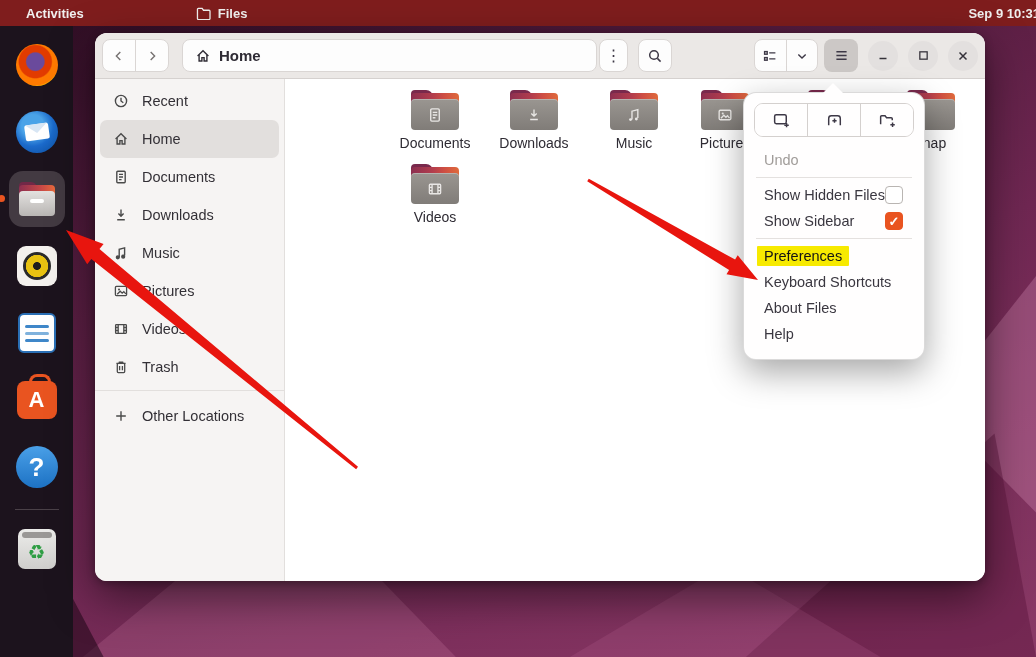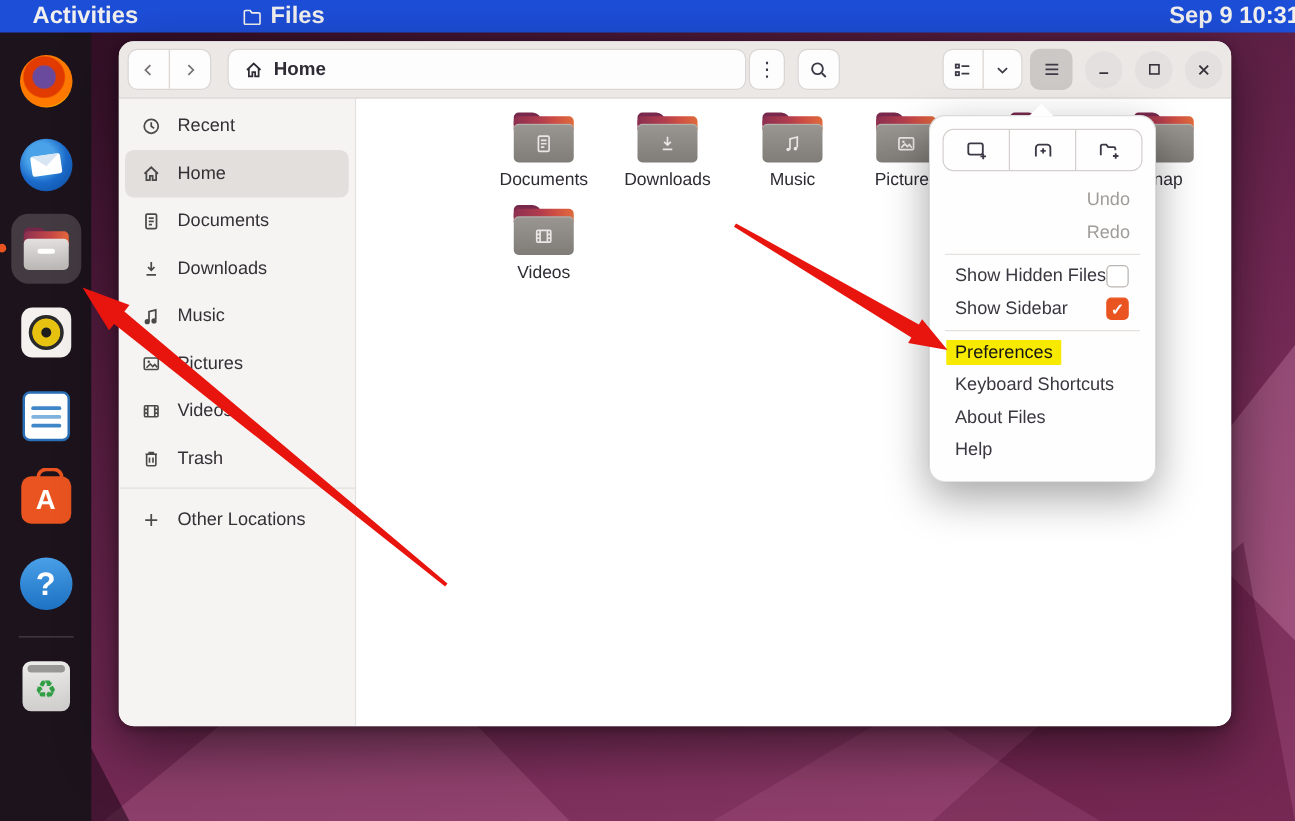--- a/index.html
+++ b/index.html
@@ -12,22 +12,22 @@
   .facet { position:absolute; inset:0; pointer-events:none; z-index:1; }
   .facet.f1 { background:rgba(216,130,175,.22); clip-path:polygon(8% 100%,28% 74%,44% 100%); }
   .facet.f2 { background:rgba(234,160,200,.28); clip-path:polygon(90% 62%,100% 42%,100% 78%); }
   .facet.f3 { background:rgba(90,20,60,.45); clip-path:polygon(72% 100%,96% 66%,100% 100%); }
   .facet.f4 { background:rgba(30,6,22,.55); clip-path:polygon(0 70%,10% 100%,0 100%); }
   .facet.f5 { background:rgba(200,110,160,.18); clip-path:polygon(55% 100%,70% 86%,85% 100%); }
 
   
   .topbar {
     position:absolute; left:0; top:0; width:1036px; height:26px;
-    background:#1d4ed8; color:#f1f0ef; z-index:6;
-    display:flex; align-items:center; font-size:19px; font-weight:600;
+    background:#7f1d1d; color:#f1f0ef; z-index:6;
+    display:flex; align-items:center; font-size:13px; font-weight:600;gap:28px;
   }
   .tb-activities { margin-left:26px; cursor:pointer; }
   .tb-app { margin-left:84px; display:flex; align-items:center; gap:7px; cursor:pointer; }
   .tb-app svg { display:block; }
   .tb-clock { margin-left:auto; margin-right:-4px; white-space:nowrap; }
 
   
   .dock {
     position:absolute; left:0; top:26px; width:73px; height:631px;
     background:#1c131d; z-index:5; display:flex; flex-direction:column; align-items:center;
@@ -128,21 +128,21 @@
     position:absolute; left:743px; top:92px; width:182px; z-index:20;
     background:#fffefe; border:1px solid rgba(0,0,0,.14); border-radius:13px;
     box-shadow:0 12px 34px rgba(0,0,0,.35); padding:10px 10px 12px 10px; color:#3a3740; font-size:14.5px;
   }
   .menu .beak { position:absolute; top:-10px; left:79px; width:0; height:0;
     border-left:10px solid transparent; border-right:10px solid transparent; border-bottom:10px solid #fffefe; }
   .menu-iconrow { display:flex; height:34px; border:1px solid #d4d0ce; border-radius:9px; overflow:hidden; margin-bottom:10px; }
   .menu-iconrow .mib { flex:1; display:flex; align-items:center; justify-content:center; background:#fffefe; cursor:pointer; color:#3d3846; }
   .menu-iconrow .mib + .mib { border-left:1px solid #d4d0ce; }
   .mi { height:26px; display:flex; align-items:center; padding:0 10px; border-radius:6px; cursor:pointer; }
-  .mi.disabled { color:#a09c99; cursor:default;justify-content:flex-end; }
+  .mi.disabled { color:#a09c99; cursor:default; }
   .mi-sep { height:1px; background:#e4e1df; margin:4px 2px; }
   .mi .grow { flex:1; }
   .checkbox { width:18px; height:18px; border-radius:4px; border:1px solid #b9b5b2; background:#fff; margin-right:1px; }
   .checkbox.checked { background:#e95420; border-color:#e95420; display:flex; align-items:center; justify-content:center;
     color:#fff; font-size:13px; font-weight:bold; }
   .hl { background:#f7ea00; padding:2px 7px; margin-left:-7px; border-radius:1px; color:#141414; }
 
   
   .arrows { position:absolute; inset:0; z-index:30; pointer-events:none; }
 </style>
@@ -453,23 +453,20 @@
     <div class="mib">
       <svg width="19" height="19" viewBox="0 0 18 18" fill="none" stroke="#3d3846" stroke-width="1.4">
           <path d="M2.5 12.5v-7a1 1 0 0 1 1-1h3.2l1.4 1.8h4.4a1 1 0 0 1 1 1v1.4"></path>
           <path d="M13.8 11v4.2M11.7 13.1h4.2"></path>
         </svg>
     </div>
   </div>
   <div class="mi disabled">
       <span>Undo</span>
     </div>
-  <div class="mi disabled">
-      <span>Redo</span>
-    </div>
   <div class="mi-sep"></div>
   <div class="mi">
     <span>Show Hidden Files</span>
     <span class="grow"></span>
     <span class="checkbox"></span>
   </div>
   <div class="mi">
     <span>Show Sidebar</span>
     <span class="grow"></span>
     <span class="checkbox checked">✓</span>

